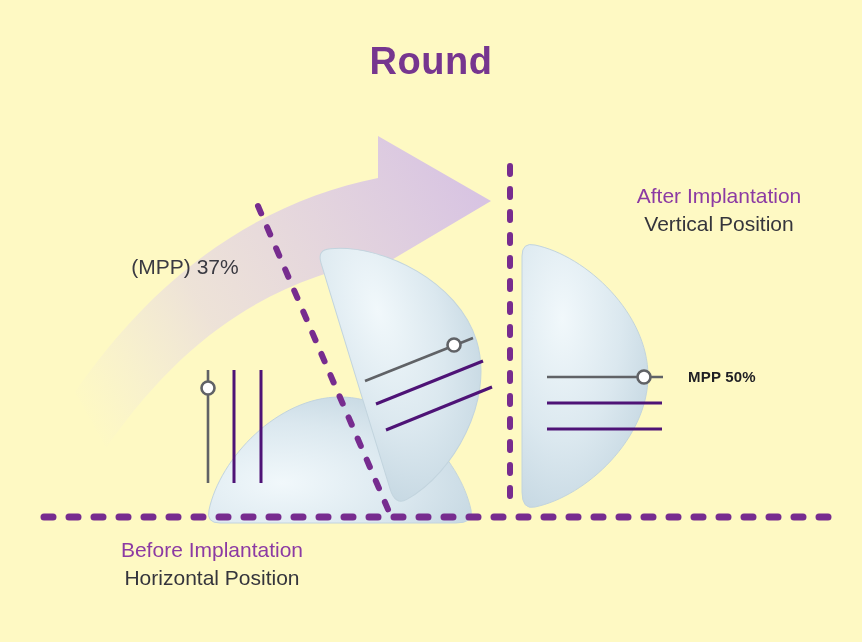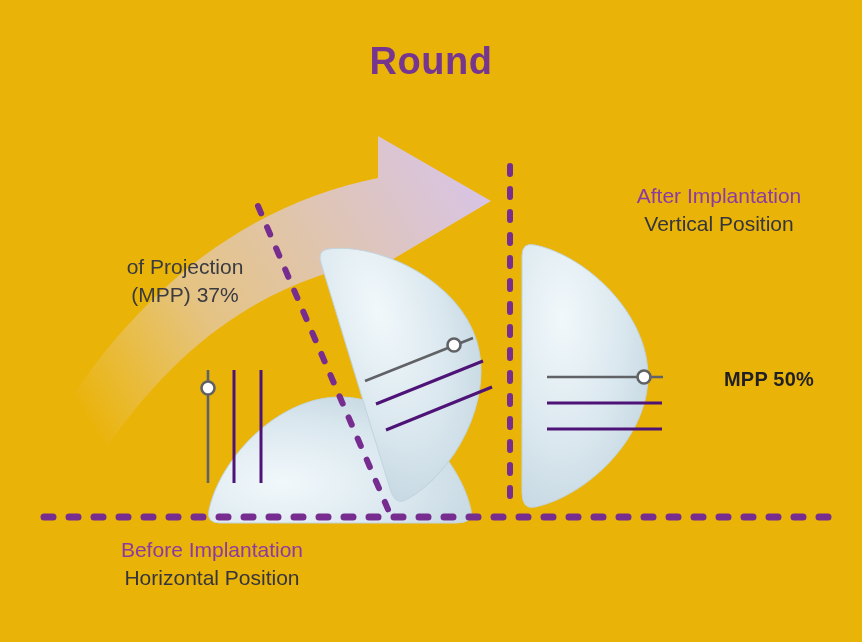--- a/index.html
+++ b/index.html
@@ -1,36 +1,36 @@
 <!DOCTYPE html>
 <html><head>
 <meta charset="utf-8">
 <style>
   html,body{margin:0;padding:0;background:#ffffff;}
   .canvas{
-    position:relative;width:862px;height:642px;background:#eab308;overflow:hidden;
+    position:relative;width:862px;height:642px;background:#fef9c3;overflow:hidden;
     font-family:"Liberation Sans", sans-serif;
   }
   .layer{position:absolute;left:0;top:0;}
   .title{
     position:absolute;left:0;top:40px;width:862px;text-align:center;
     font-size:38px;font-weight:800;color:#76368F;letter-spacing:.5px;
   }
   .callout{
     position:absolute;left:58px;top:253px;width:254px;text-align:center;
     font-size:21px;line-height:28px;color:#3A3A42;font-weight:400;
   }
   .side-label{position:absolute;text-align:center;font-size:21px;line-height:28px;}
   .side-label .lbl-purple{color:#8C3AA3;}
   .side-label .lbl-dark{color:#35353C;}
   .after-label{left:589px;top:182px;width:260px;}
   .before-label{left:83px;top:536px;width:258px;}
   .mpp-small{
     position:absolute;left:688px;top:368px;width:110px;
-    font-size:20px;font-weight:700;color:#1F1F24;letter-spacing:.2px;margin-left:36px;
+    font-size:15px;font-weight:700;color:#1F1F24;letter-spacing:.2px;
   }
 </style>
 </head>
 <body>
 
 <div class="canvas">
 
   <svg class="layer" width="862" height="642" viewBox="0 0 862 642">
     <defs>
       <linearGradient id="arrowGrad" gradientUnits="userSpaceOnUse" x1="90" y1="430" x2="480" y2="200">
@@ -81,21 +81,20 @@
       <line x1="547" y1="377" x2="663" y2="377" stroke="#606266" stroke-width="2.6"></line>
       <circle cx="644" cy="377" r="6.5" fill="#ffffff" stroke="#606266" stroke-width="2.6"></circle>
       <line x1="547" y1="403" x2="662" y2="403" stroke="#4E1376" stroke-width="3"></line>
       <line x1="547" y1="429" x2="662" y2="429" stroke="#4E1376" stroke-width="3"></line>
     </g>
   </svg>
 
   <div class="title">Round</div>
 
   <div class="callout">
-    <div>of Projection</div>
     <div>(MPP) 37%</div>
   </div>
 
   <div class="side-label after-label">
     <div class="lbl-purple">After Implantation</div>
     <div class="lbl-dark">Vertical Position</div>
   </div>
 
   <div class="side-label before-label">
     <div class="lbl-purple">Before Implantation</div>

